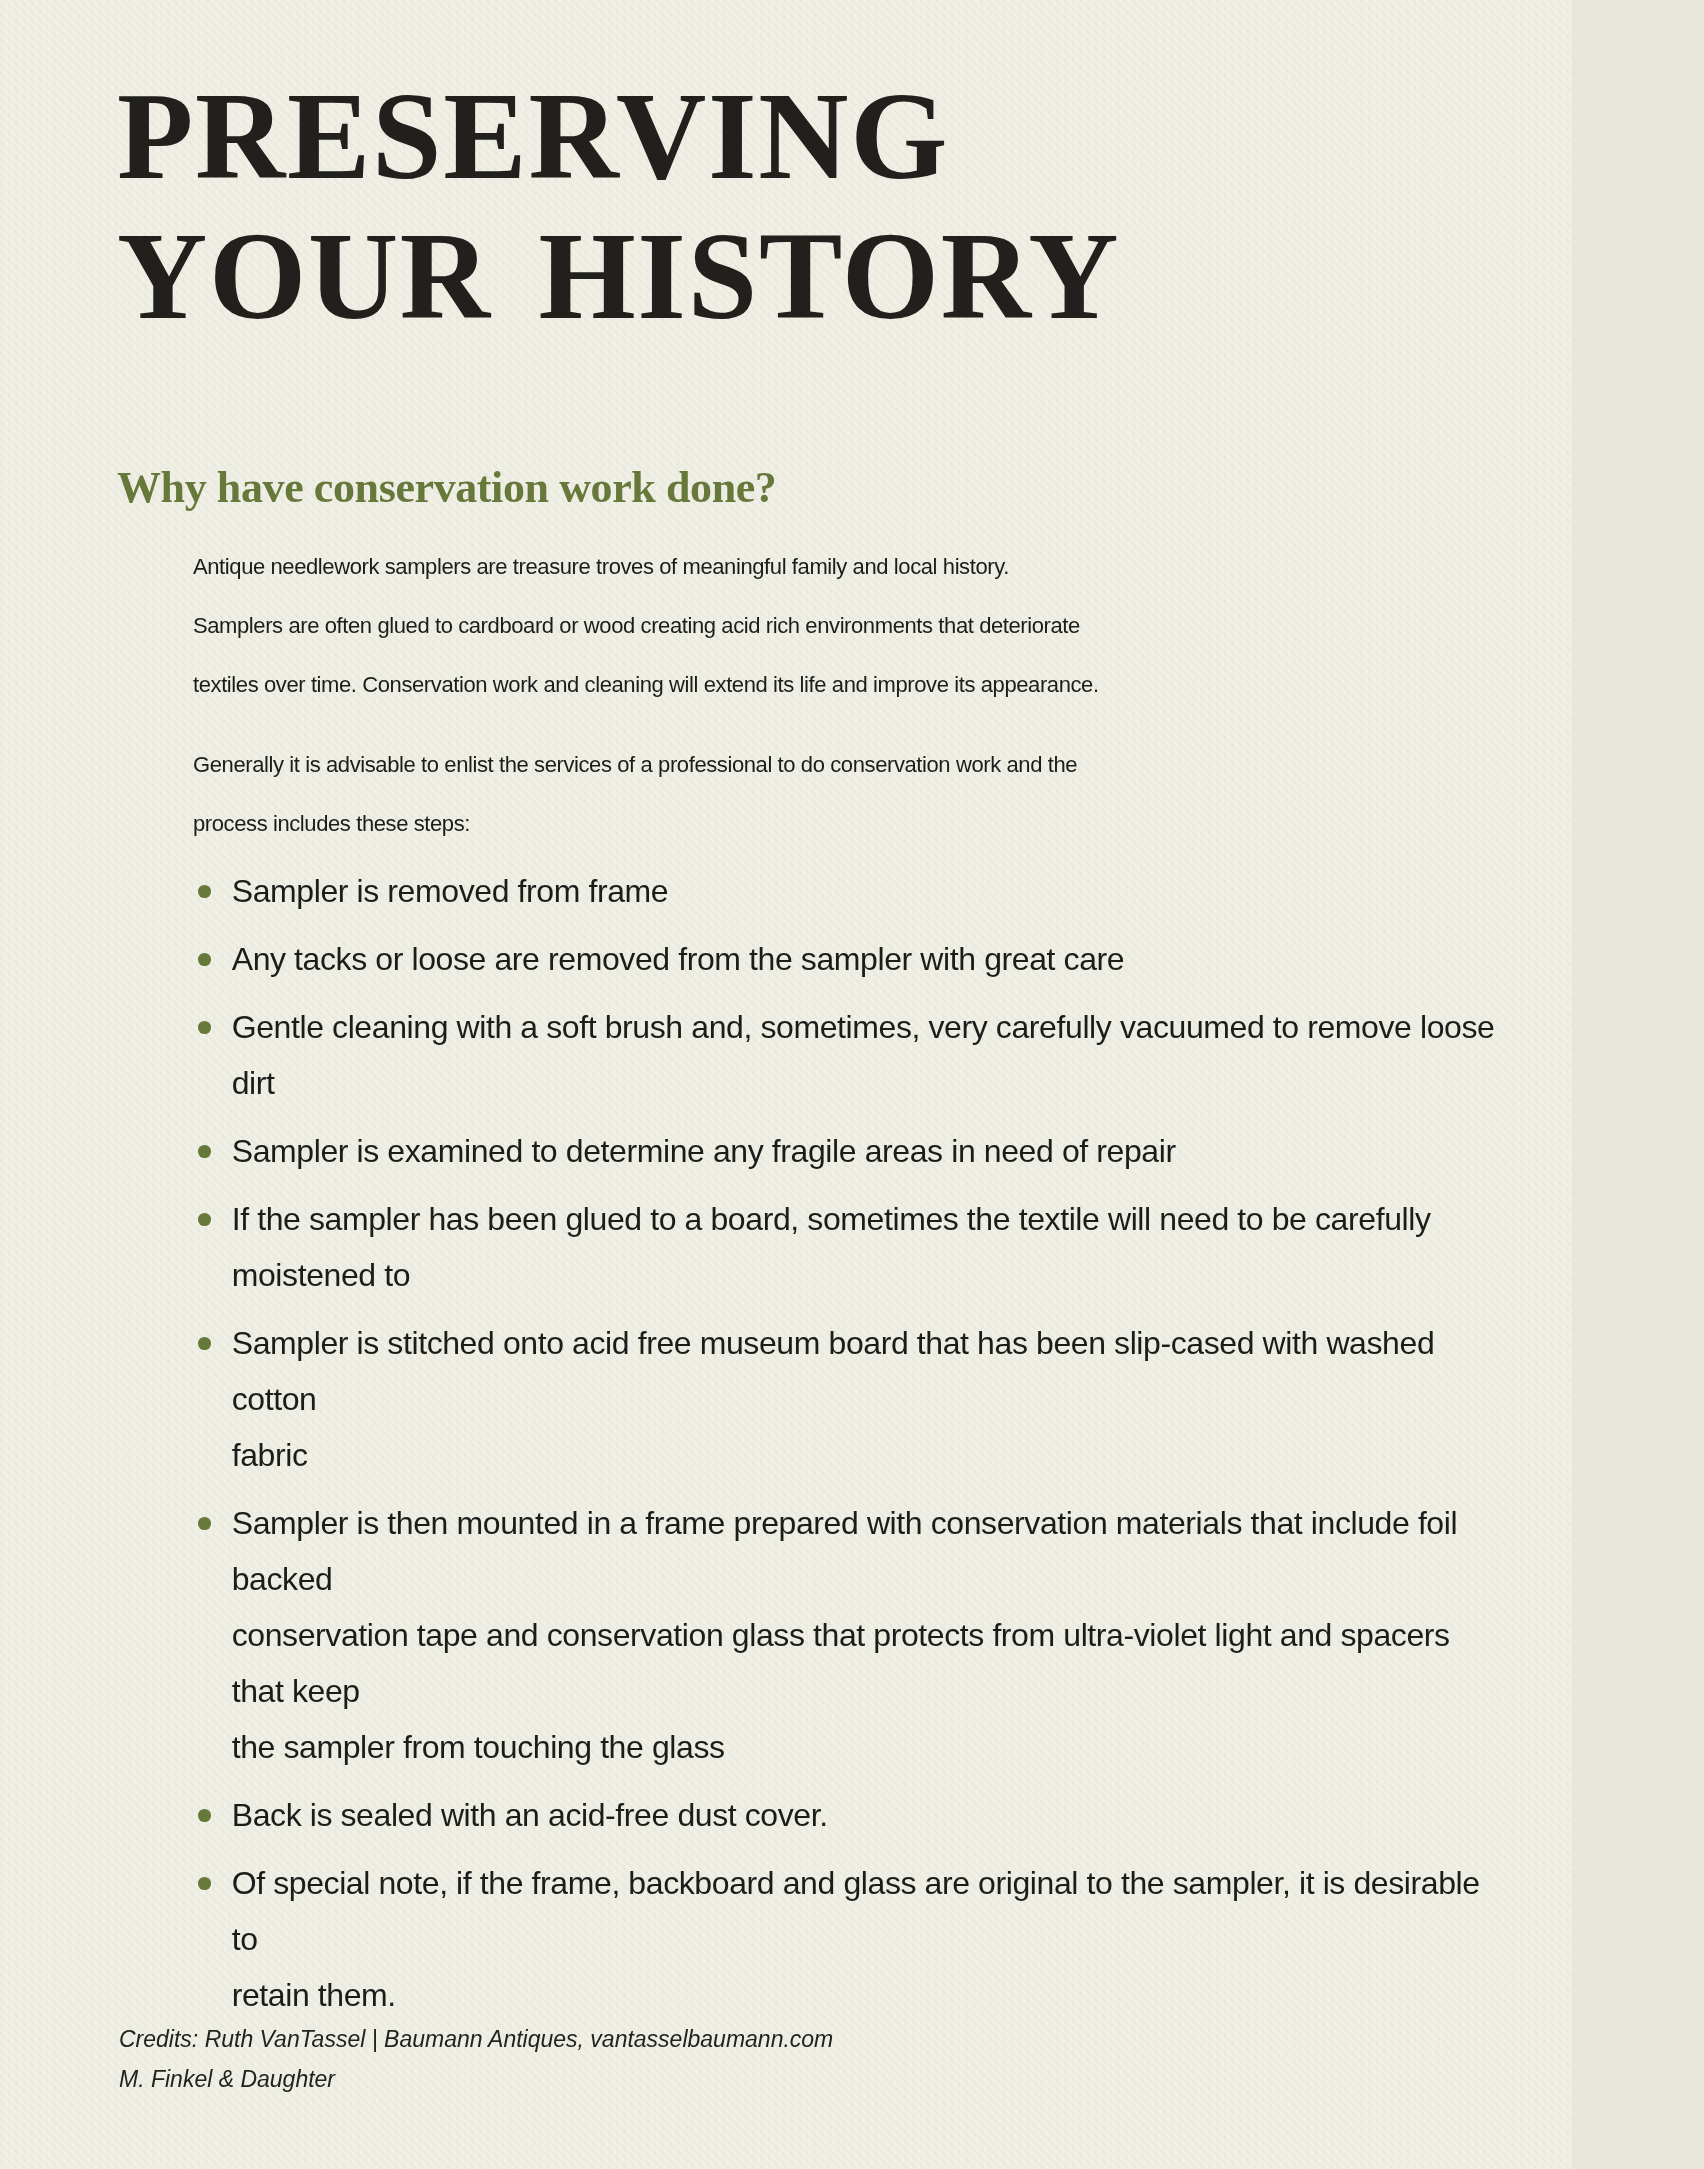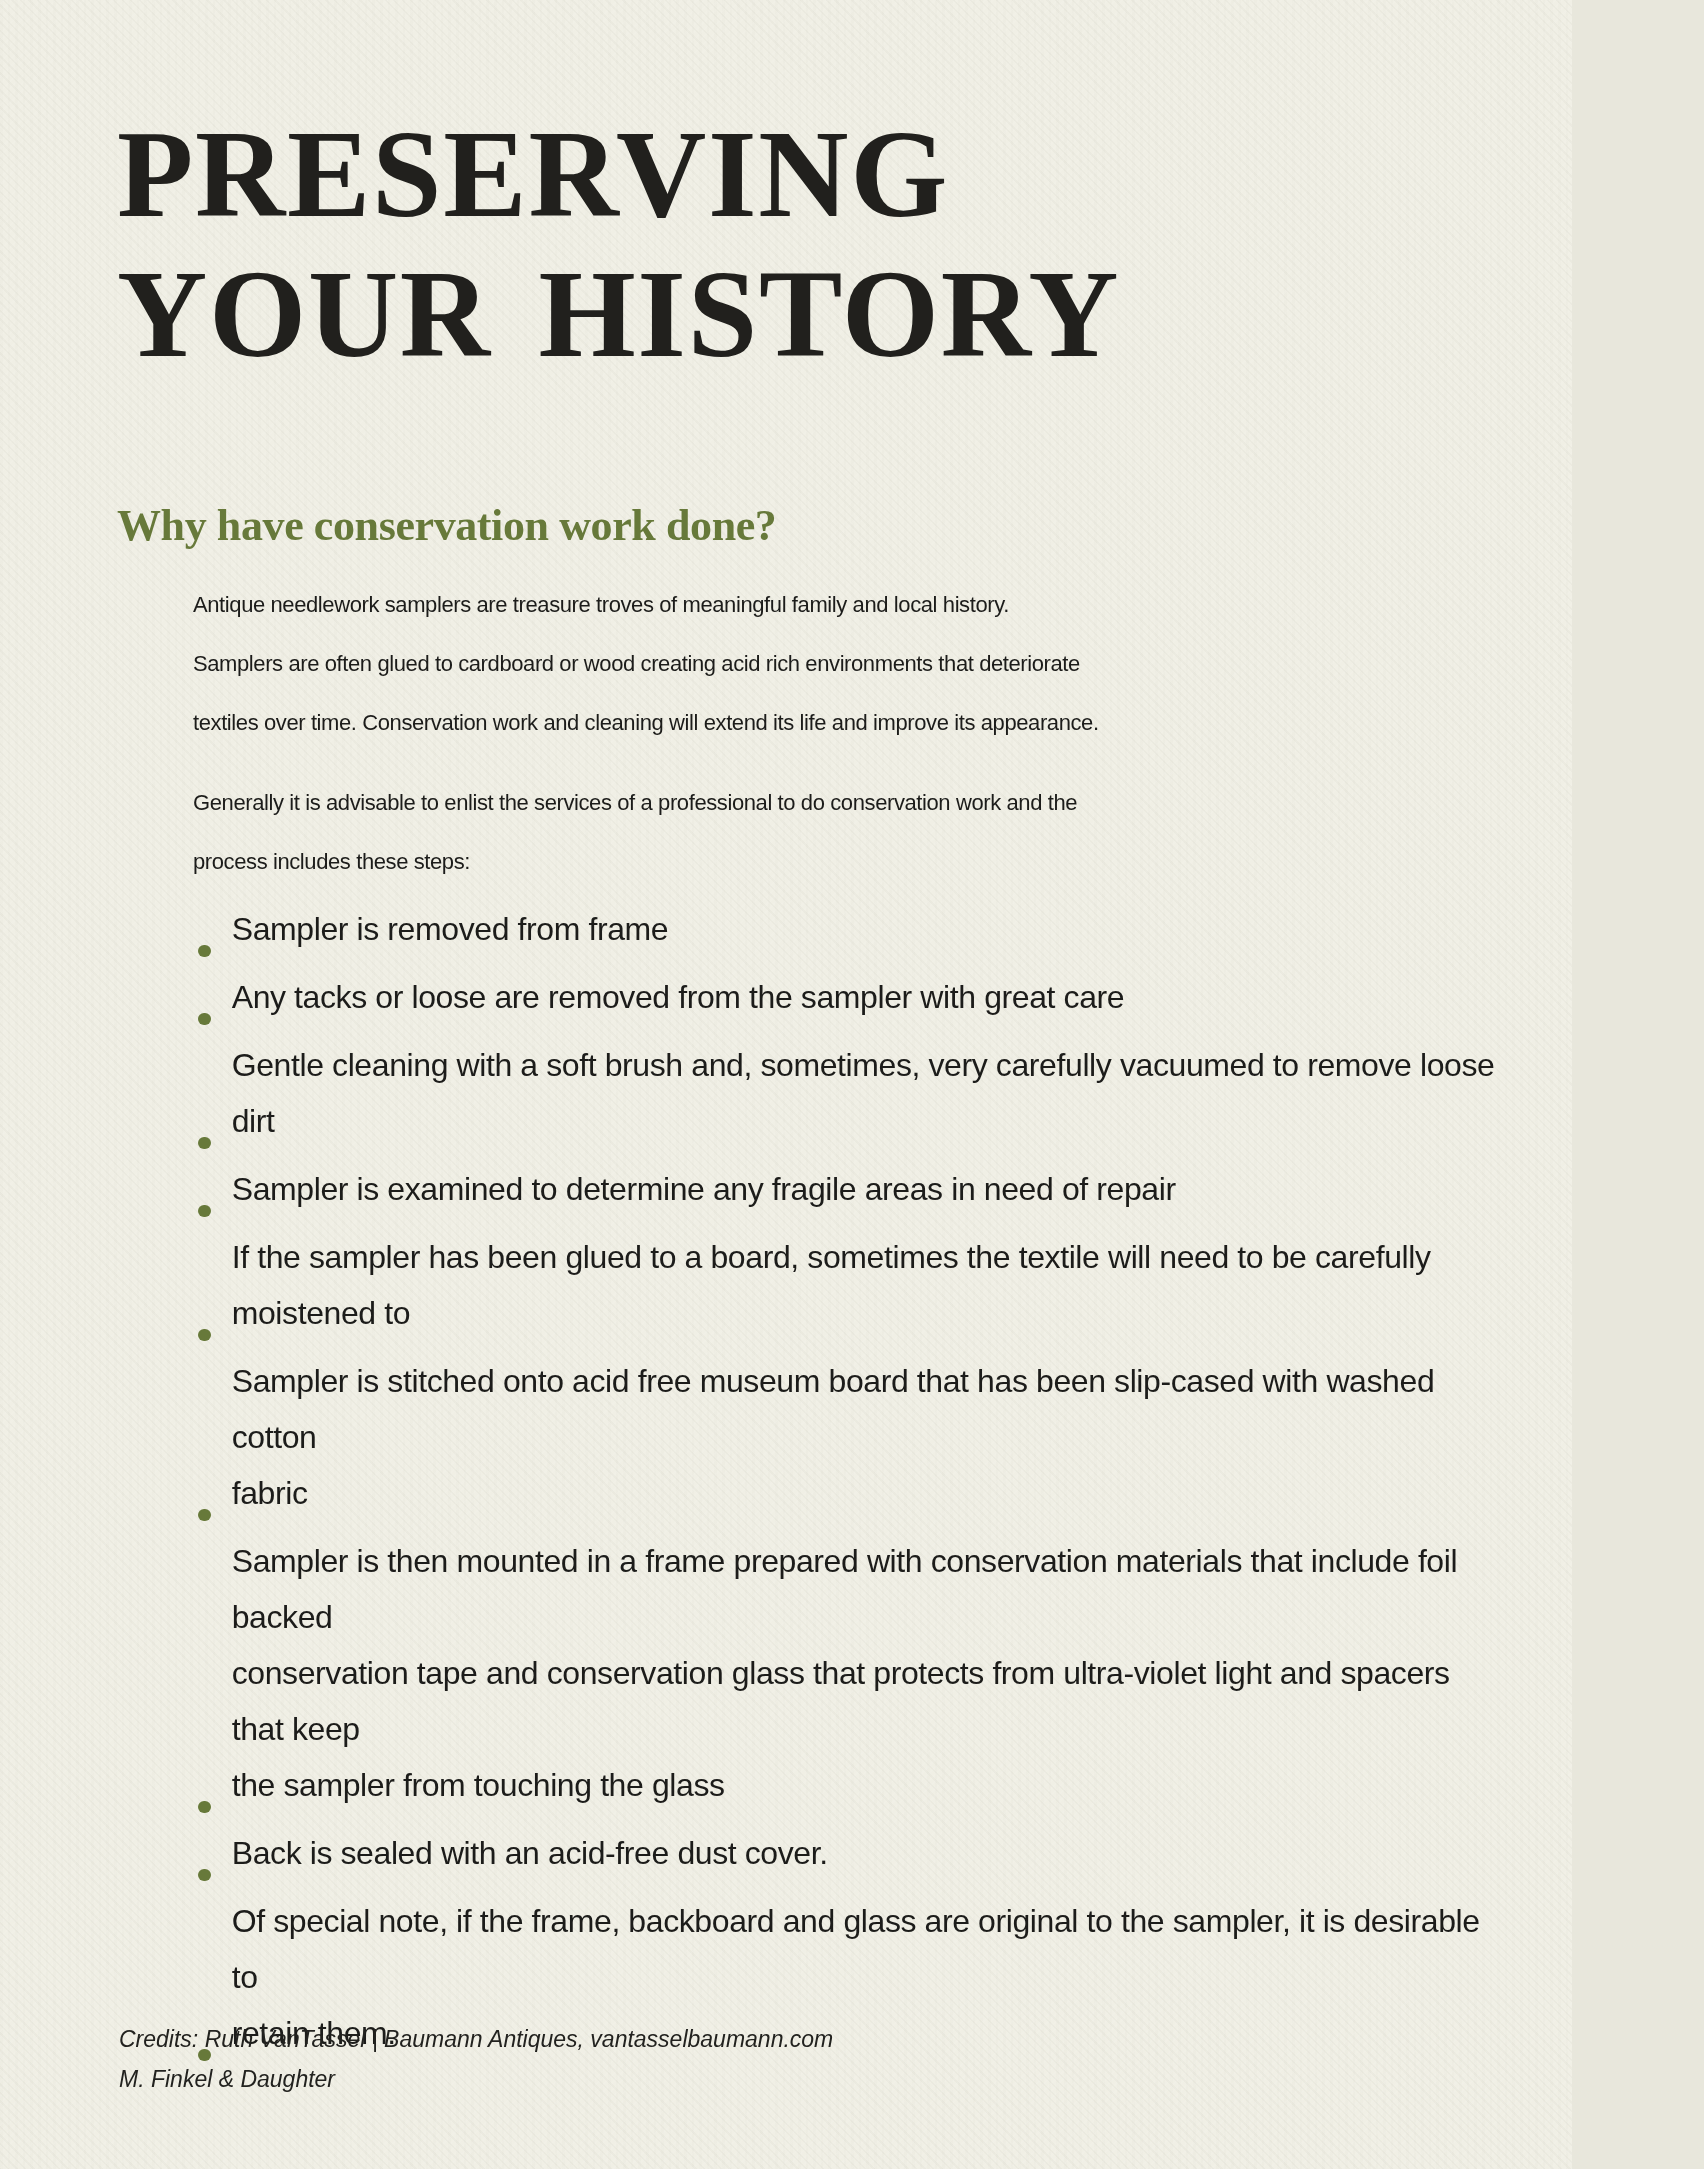--- a/index.html
+++ b/index.html
@@ -5,21 +5,21 @@
   html, body {
     margin: 0;
     padding: 0;
     background: #e8e7dc;
   }
   .page {
     position: relative;
     width: 1572px;
     height: 2170px;
     box-sizing: border-box;
-    padding: 104px 76px 0 117px;
+    padding: 66px 76px 0 117px;
     background-color: #f0efe5;
     background-image:
       repeating-linear-gradient(45deg, rgba(110,110,90,0.04) 0 1.7px, rgba(0,0,0,0) 1.7px 6px),
       repeating-linear-gradient(-45deg, rgba(255,255,255,0.06) 0 1.7px, rgba(0,0,0,0) 1.7px 5.1px),
       repeating-linear-gradient(90deg, rgba(120,120,100,0.02) 0 2.5px, rgba(0,0,0,0) 2.5px 7.6px);
     overflow: hidden;
     font-family: "Liberation Sans", sans-serif;
     color: #1c1c1a;
   }
   .doc-title {
@@ -53,21 +53,21 @@
     white-space: pre-line;
     font-stretch: condensed;
   }
   .bullet-list {
     list-style: none;
     margin: 10.2px 0 0 0;
     padding: 0 0 0 81px;
   }
   .bullet-item {
     display: flex;
-    align-items: flex-end;
+    align-items: flex-start;
     margin: 0 0 12px 0;
   }
   .bullet-dot {
     flex: 0 0 auto;
     width: 12.7px;
     height: 12.7px;
     margin: 22px 21px 0 0;
     border-radius: 50%;
     background: #67793a;
   }

